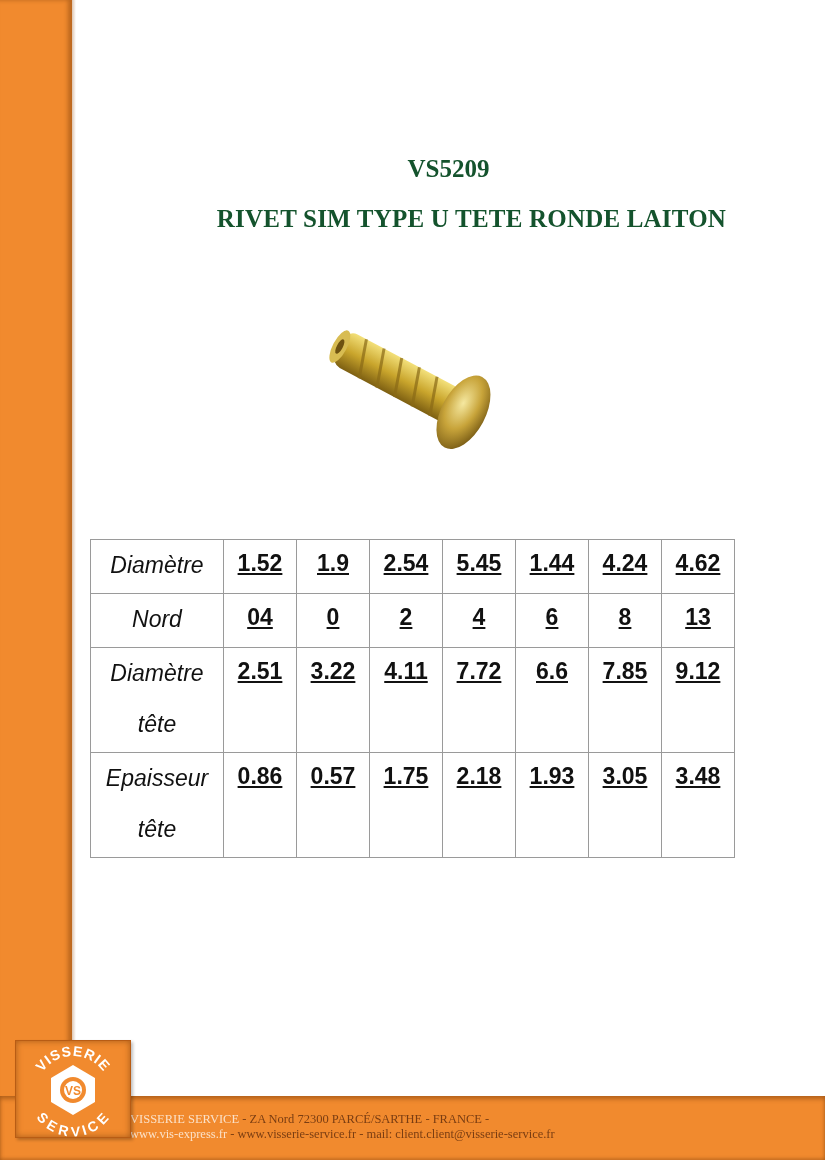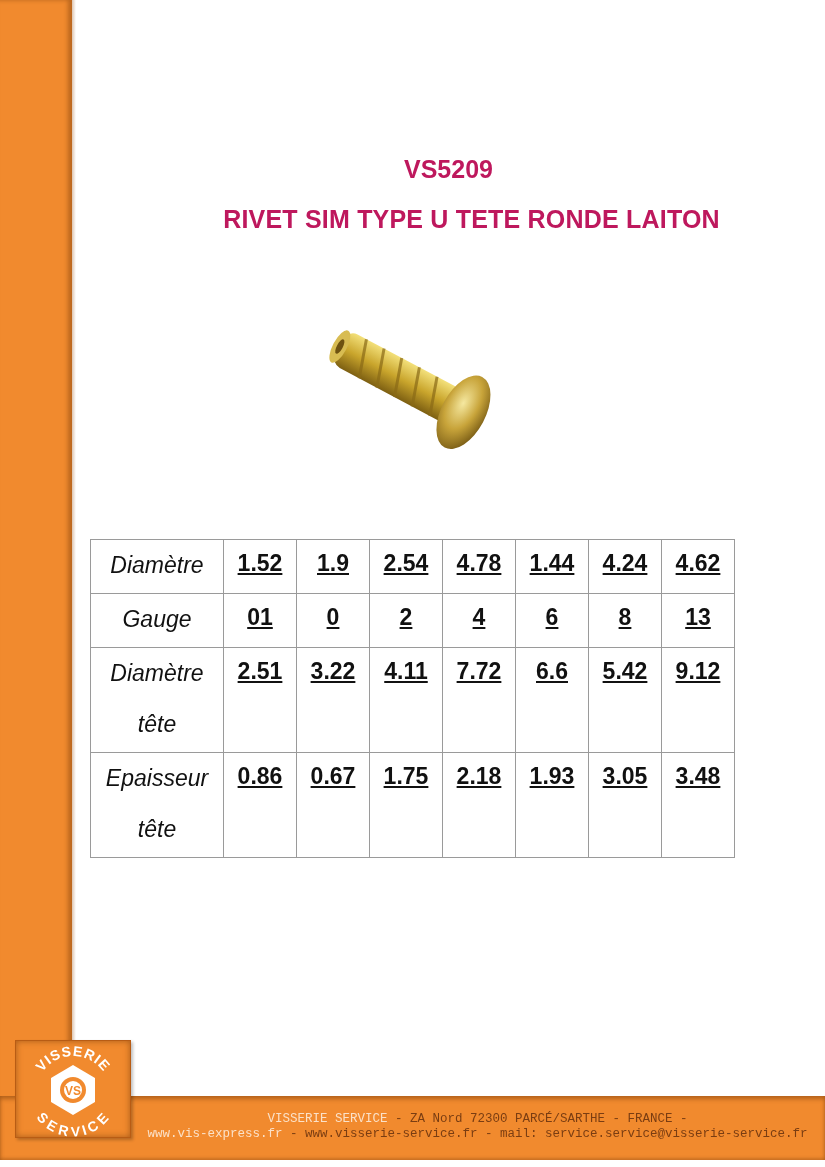--- a/index.html
+++ b/index.html
@@ -17,34 +17,34 @@
       position: absolute; left: 72px; top: 0; width: 4px; height: 1100px;
       background: linear-gradient(to right, rgba(160,90,30,0.35), rgba(255,255,255,0));
     }
     .footer-band {
       position: absolute; left: 0; top: 1096px; width: 825px; height: 64px;
       background: #f18a2e;
       box-shadow: inset 0 3px 4px rgba(120,60,10,0.5), inset 0 -2px 3px rgba(120,60,10,0.3);
     }
     .footer-text {
       position: absolute; left: 130px; right: 0; top: 1112px;
-      text-align: center; font-size: 12.5px; line-height: 15px;
-      font-family: Liberation Mono, monospace;
+      text-align: left; font-size: 12.5px; line-height: 15px;
+      font-family: Liberation Serif, serif;
     }
     .footer-text .light { color: #fbe1c8; }
     .footer-text .dark { color: #7a3d12; }
     .logo-box {
       position: absolute; left: 15px; top: 1040px; width: 114px; height: 96px;
       background: #f18a2e; border: 1px solid #b85c14;
       box-shadow: inset 0 0 6px rgba(120,60,10,0.6), 2px 2px 3px rgba(0,0,0,0.25);
     }
     .logo-box svg { position: absolute; left: 0; top: 0; }
     .title {
       position: absolute; left: 72px; right: 0; text-align: center;
-      font-family: Liberation Sans, sans-serif; font-weight: bold; color: #be185d;
+      font-family: Liberation Serif, serif; font-weight: bold; color: #14532d;
     }
     .title-code { top: 155px; font-size: 25px; }
     .title-name { top: 205px; font-size: 25px; letter-spacing: 0.2px; margin-left: 46px; }
     .product-image { position: absolute; left: 300px; top: 300px; width: 225px; height: 170px; }
     table.spec {
       position: absolute; left: 90px; top: 539px;
       border-collapse: collapse; font-family: "Liberation Sans", sans-serif;
       color: #111;
       padding-left: 48px;
     }
@@ -96,68 +96,68 @@
   </svg>
 </div>
 
 <table class="spec">
   <tbody>
       <tr>
     <td class="label">Diamètre</td>
     <td class="val">1.52</td>
     <td class="val">1.9</td>
     <td class="val">2.54</td>
-    <td class="val">4.78</td>
+    <td class="val">5.45</td>
     <td class="val">1.44</td>
     <td class="val">4.24</td>
     <td class="val">4.62</td>
   </tr>
   <tr>
-    <td class="label">Gauge</td>
-    <td class="val">01</td>
+    <td class="label">Nord</td>
+    <td class="val">04</td>
     <td class="val">0</td>
     <td class="val">2</td>
     <td class="val">4</td>
     <td class="val">6</td>
     <td class="val">8</td>
     <td class="val">13</td>
   </tr>
   <tr class="tall">
     <td class="label">
       <div>Diamètre</div>
       <div>tête</div>
     </td>
     <td class="val">2.51</td>
     <td class="val">3.22</td>
     <td class="val">4.11</td>
     <td class="val">7.72</td>
     <td class="val">6.6</td>
-    <td class="val">5.42</td>
+    <td class="val">7.85</td>
     <td class="val">9.12</td>
   </tr>
   <tr class="tall">
     <td class="label">
       <div>Epaisseur</div>
       <div>tête</div>
     </td>
     <td class="val">0.86</td>
-    <td class="val">0.67</td>
+    <td class="val">0.57</td>
     <td class="val">1.75</td>
     <td class="val">2.18</td>
     <td class="val">1.93</td>
     <td class="val">3.05</td>
     <td class="val">3.48</td>
   </tr>
 </tbody>
   </table>
 
 <div class="footer-band"></div>
 <div class="footer-text">
   <div><span class="light">VISSERIE SERVICE</span><span class="dark"> - ZA Nord 72300 PARCÉ/SARTHE - FRANCE -</span></div>
-  <div><span class="light">www.vis-express.fr</span><span class="dark"> - www.visserie-service.fr - mail: service.service@visserie-service.fr</span></div>
+  <div><span class="light">www.vis-express.fr</span><span class="dark"> - www.visserie-service.fr - mail: client.client@visserie-service.fr</span></div>
 </div>
 
 <div class="logo-box">
   <svg width="114" height="96" viewBox="0 0 114 96">
     <defs>
       <path id="arcTop" d="M20 52 A37 37 0 0 1 94 52"></path>
       <path id="arcBot" d="M22 50 A35 35 0 0 0 92 50"></path>
     </defs>
     <polygon points="57,24 79,37 79,61 57,74 35,61 35,37" fill="#ffffff"></polygon>
     <circle cx="57" cy="49" r="13" fill="#f18a2e"></circle>

